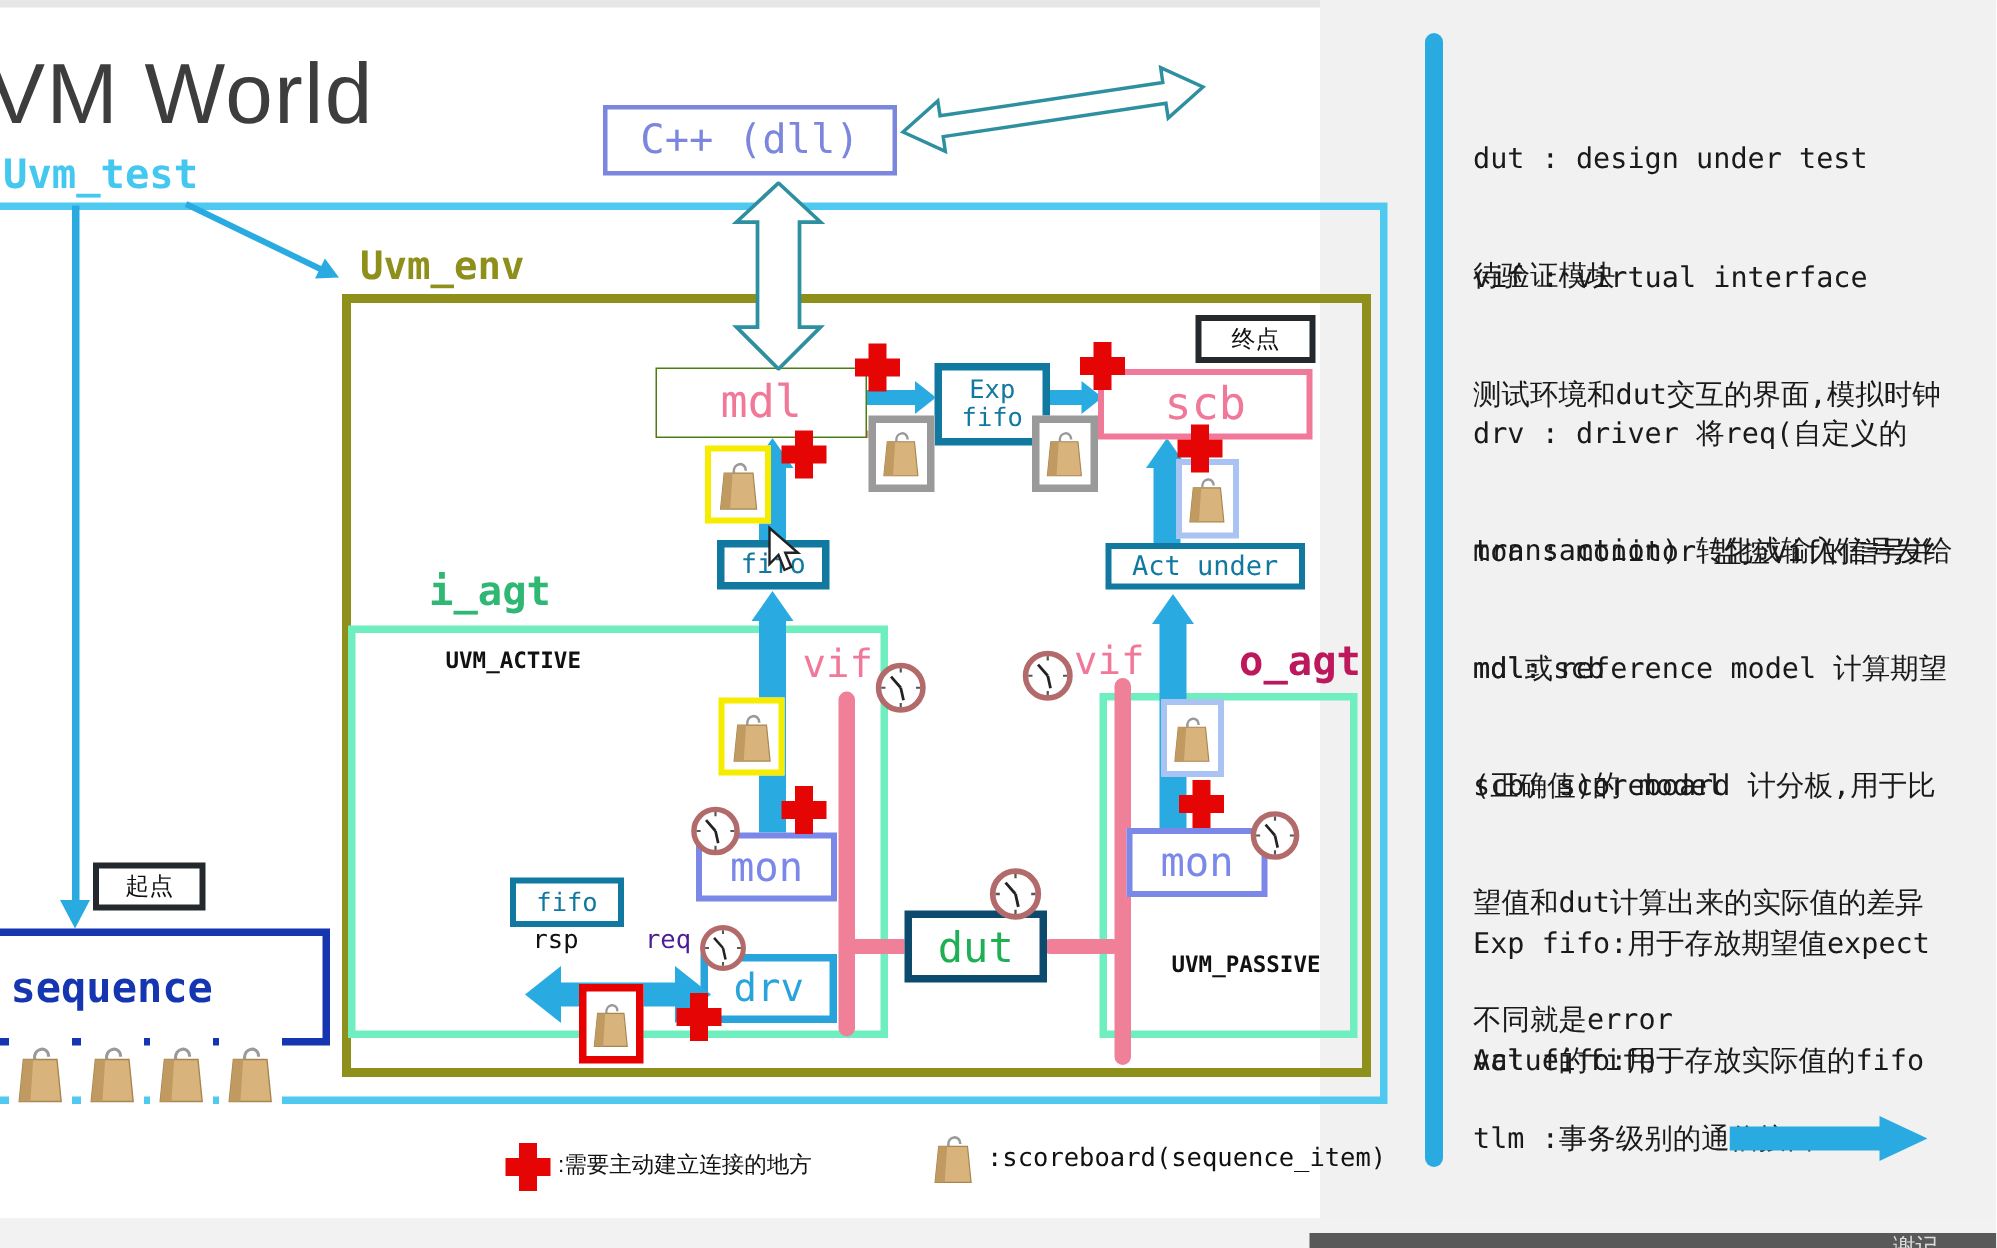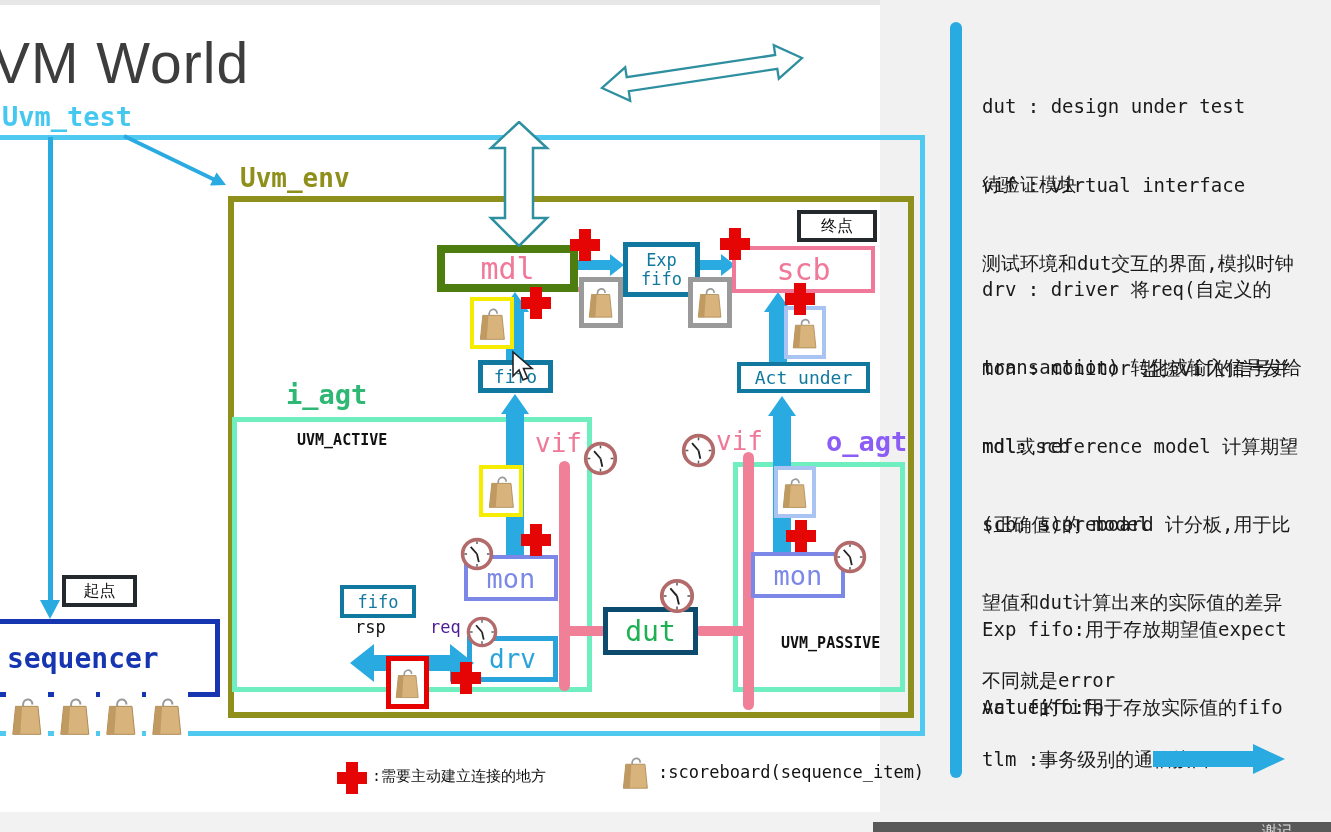--- a/index.html
+++ b/index.html
@@ -12,40 +12,40 @@
   .bottomstrip{left:0;top:812px;width:1331px;height:20px;background:#f2f2f2;z-index:5;}
   .darkbar{left:873px;top:822px;width:458px;height:10px;background:#595959;z-index:6;}
   .footer-note{left:1262px;top:822px;font-size:15px;color:#dcdcdc;z-index:7;}
   .divider{left:950px;top:22px;width:12px;height:756px;background:#29abe2;border-radius:7px;z-index:1;}
 
   .title{left:-8px;top:30px;font-family:"Liberation Sans",sans-serif;font-size:57px;color:#3d3d3d;letter-spacing:1px;z-index:2;}
   .lab{z-index:3;white-space:pre;}
   .uvm-test{left:2px;top:101px;font-size:27px;font-weight:bold;color:#45c8f0;}
   .uvm-env{left:240px;top:163px;font-size:26px;font-weight:bold;color:#8f8f1b;}
   .iagt{left:286px;top:379px;font-size:27px;font-weight:bold;color:#2eb873;}
-  .oagt{left:826px;top:426px;font-size:27px;font-weight:bold;color:#8b5cf6;}
+  .oagt{left:826px;top:426px;font-size:27px;font-weight:bold;color:#be185d;}
   .active-lab{left:297px;top:431px;font-size:15px;color:#111;font-weight:bold;}
   .passive-lab{left:781px;top:634px;font-size:15px;color:#111;font-weight:bold;}
   .vif-l{left:535px;top:428px;font-size:26px;color:#f07898;}
   .vif-r{left:716px;top:426px;font-size:26px;color:#f07898;}
   .rsp{left:355px;top:617px;font-size:17px;color:#111;}
   .req{left:430px;top:617px;font-size:17px;color:#4c1d95;}
 
   .frame{z-index:1;background:transparent;}
   .f-test{left:-30px;top:135px;width:955px;height:601px;border:5px solid #4fc9ef;}
   .f-env{left:228px;top:196px;width:686px;height:522px;border:6px solid #8f8f1b;}
   .f-iagt{left:232px;top:417px;width:360px;height:275px;border:5px solid #6fefbf;}
   .f-oagt{left:733px;top:462px;width:172px;height:230px;border:5px solid #6fefbf;}
 
   .box{position:absolute;display:flex;align-items:center;justify-content:center;background:#fff;z-index:2;text-align:center;}
   .b-cpp{left:402px;top:70px;width:196px;height:47px;border:3px solid #7b86dd;color:#7b86dd;font-size:27px;}
   .b-sys{left:797px;top:43px;width:141px;height:32px;border:3px solid #24292e;color:#111;font-size:15px;font-family:"Liberation Sans",sans-serif;}
   .b-end{left:797px;top:210px;width:80px;height:32px;border:4px solid #24292e;color:#111;font-size:16px;font-family:"Liberation Sans",sans-serif;}
   .b-start{left:62px;top:575px;width:75px;height:32px;border:4px solid #24292e;color:#111;font-size:16px;font-family:"Liberation Sans",sans-serif;}
-  .b-mdl{left:437px;top:245px;width:141px;height:47px;border:8px solid #4d7c0f;color:#f07898;font-size:30px;}
+  .b-mdl{left:437px;top:245px;width:141px;height:47px;border:1px solid #4d7c0f;color:#f07898;font-size:30px;}
   .b-scb{left:732px;top:246px;width:143px;height:47px;border:4px solid #f07898;color:#f07898;font-size:30px;}
   .b-exp{left:623px;top:242px;width:77px;height:55px;border:5px solid #1179a0;color:#1179a0;font-size:17px;line-height:19px;z-index:2;}
   .b-actfifo{left:737px;top:362px;width:133px;height:31px;border:4px solid #1179a0;color:#1179a0;font-size:18px;}
   .b-fifo-mid{left:478px;top:360px;width:75px;height:33px;border:5px solid #1179a0;color:#1179a0;font-size:18px;}
   .b-fifo-sm{left:340px;top:585px;width:76px;height:33px;border:4px solid #1179a0;color:#1179a0;font-size:17px;}
   .b-mon-l{left:464px;top:555px;width:94px;height:46px;border:4px solid #7b88e8;color:#7b88e8;font-size:27px;}
   .b-mon-r{left:751px;top:552px;width:94px;height:46px;border:4px solid #7b88e8;color:#7b88e8;font-size:27px;}
   .b-drv{left:467px;top:636px;width:91px;height:46px;border:5px solid #29a3dc;color:#29a3dc;font-size:26px;}
   .b-seqr{left:230px;top:628px;width:112px;height:60px;border:5px solid #29b6e8;color:#29b6e8;font-size:17px;}
   .b-dut{left:603px;top:607px;width:95px;height:48px;border:5px solid #0c4a6e;color:#1faf54;font-size:28px;}
@@ -81,21 +81,21 @@
   .bag svg{width:80%;height:88%;}
   .bag-plain{background:#fff;}
   .bag-yellow{border:4px solid #f5ec00;}
   .bag-gray{border:5px solid #9a9a9a;}
   .bag-blue{border:4px solid #a9c3f2;}
   .bag-red{border:5px solid #e60000;}
 
   .clock{position:absolute;z-index:4;}
 
   .pitem{position:absolute;left:982px;width:352px;font-size:19px;line-height:26px;color:#1a1a1a;white-space:pre;overflow:hidden;z-index:2;}
-  .legend-plus-text{left:372px;top:767px;font-size:15px;color:#111;font-family:Liberation Mono, monospace;z-index:3;}
+  .legend-plus-text{left:372px;top:767px;font-size:15px;color:#111;font-family:Liberation Sans, sans-serif;z-index:3;}
   .legend-bag-text{left:658px;top:762px;font-size:17px;color:#111;z-index:3;}
 
   .svgabs{position:absolute;z-index:3;}
   .cursor{z-index:9;}
 </style>
 </head>
 <body>
 
 <div id="stage">
 
@@ -146,20 +146,23 @@
     <polygon points="40,1 68,27 54,27 54,97 68,97 40,125 12,97 26,97 26,27 12,27" fill="#ffffff" stroke="#2e8fa0" stroke-width="2.5"></polygon>
   </svg>
   <svg class="svgabs" style="left:596px;top:40px;" width="212" height="66">
     <polygon points="6,48 34.2,60.9 32.8,51.1 181.3,28.8 182.8,38.7 206,18 177.8,5.1 179.2,15 30.7,37.2 29.2,27.3" fill="#ffffff" stroke="#2e8fa0" stroke-width="2.3"></polygon>
   </svg>
 
   <svg class="svgabs" style="left:350px;top:642px;" width="124" height="42">
     <polygon points="0,21 24,2 24,13 100,13 100,2 124,21 100,40 100,29 24,29 24,40" fill="#29abe2"></polygon>
   </svg>
 
+  <div class="box b-cpp">
+      <span>C++ (dll)</span>
+    </div>
   <div class="box b-end">
       <span>终点</span>
     </div>
   <div class="box b-start">
       <span>起点</span>
     </div>
   <div class="box b-mdl">
       <span>mdl</span>
     </div>
   <div class="box b-scb">
@@ -186,21 +189,21 @@
   <div class="box b-mon-r">
       <span>mon</span>
     </div>
   <div class="box b-drv">
       <span>drv</span>
     </div>
   <div class="box b-dut">
       <span>dut</span>
     </div>
   <div class="box b-seqbox">
-    <div class="l2">sequencer</div>
+    <div class="l2">sequence</div>
   </div>
 
   <div class="plus" style="left:570px;top:229px;"></div>
   <div class="plus" style="left:720px;top:228px;"></div>
   <div class="plus" style="left:521px;top:287px;"></div>
   <div class="plus" style="left:785px;top:283px;"></div>
   <div class="plus" style="left:521px;top:524px;"></div>
   <div class="plus" style="left:786px;top:520px;"></div>
   <div class="plus" style="left:451px;top:662px;"></div>
   <div class="plus" style="left:337px;top:762px;"></div>

